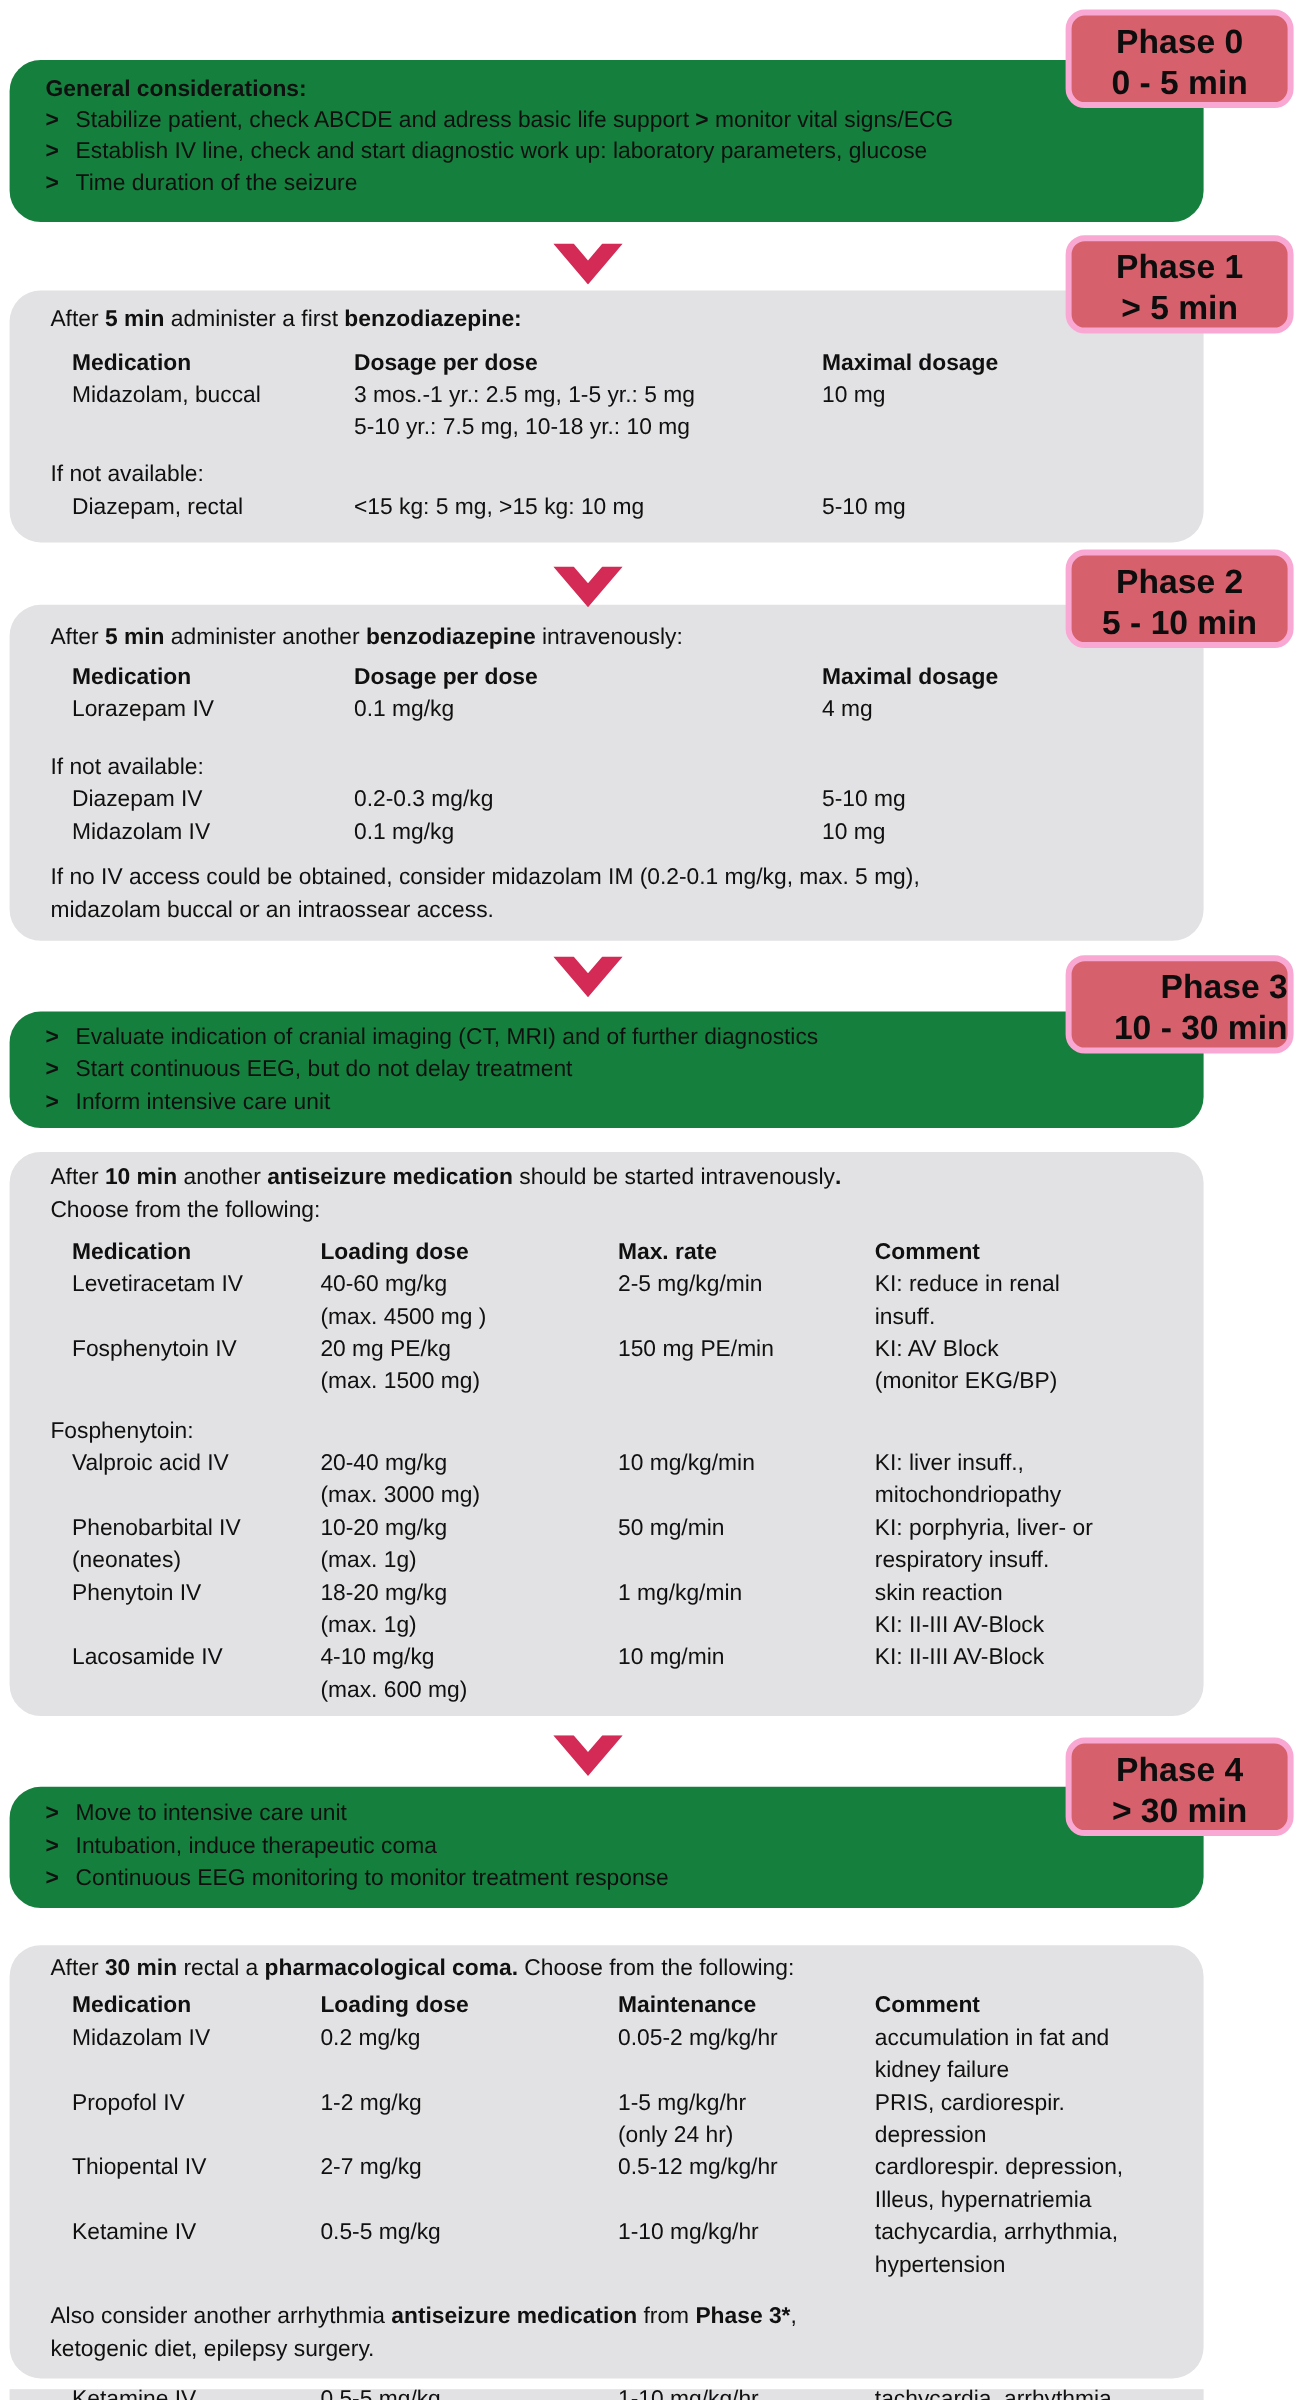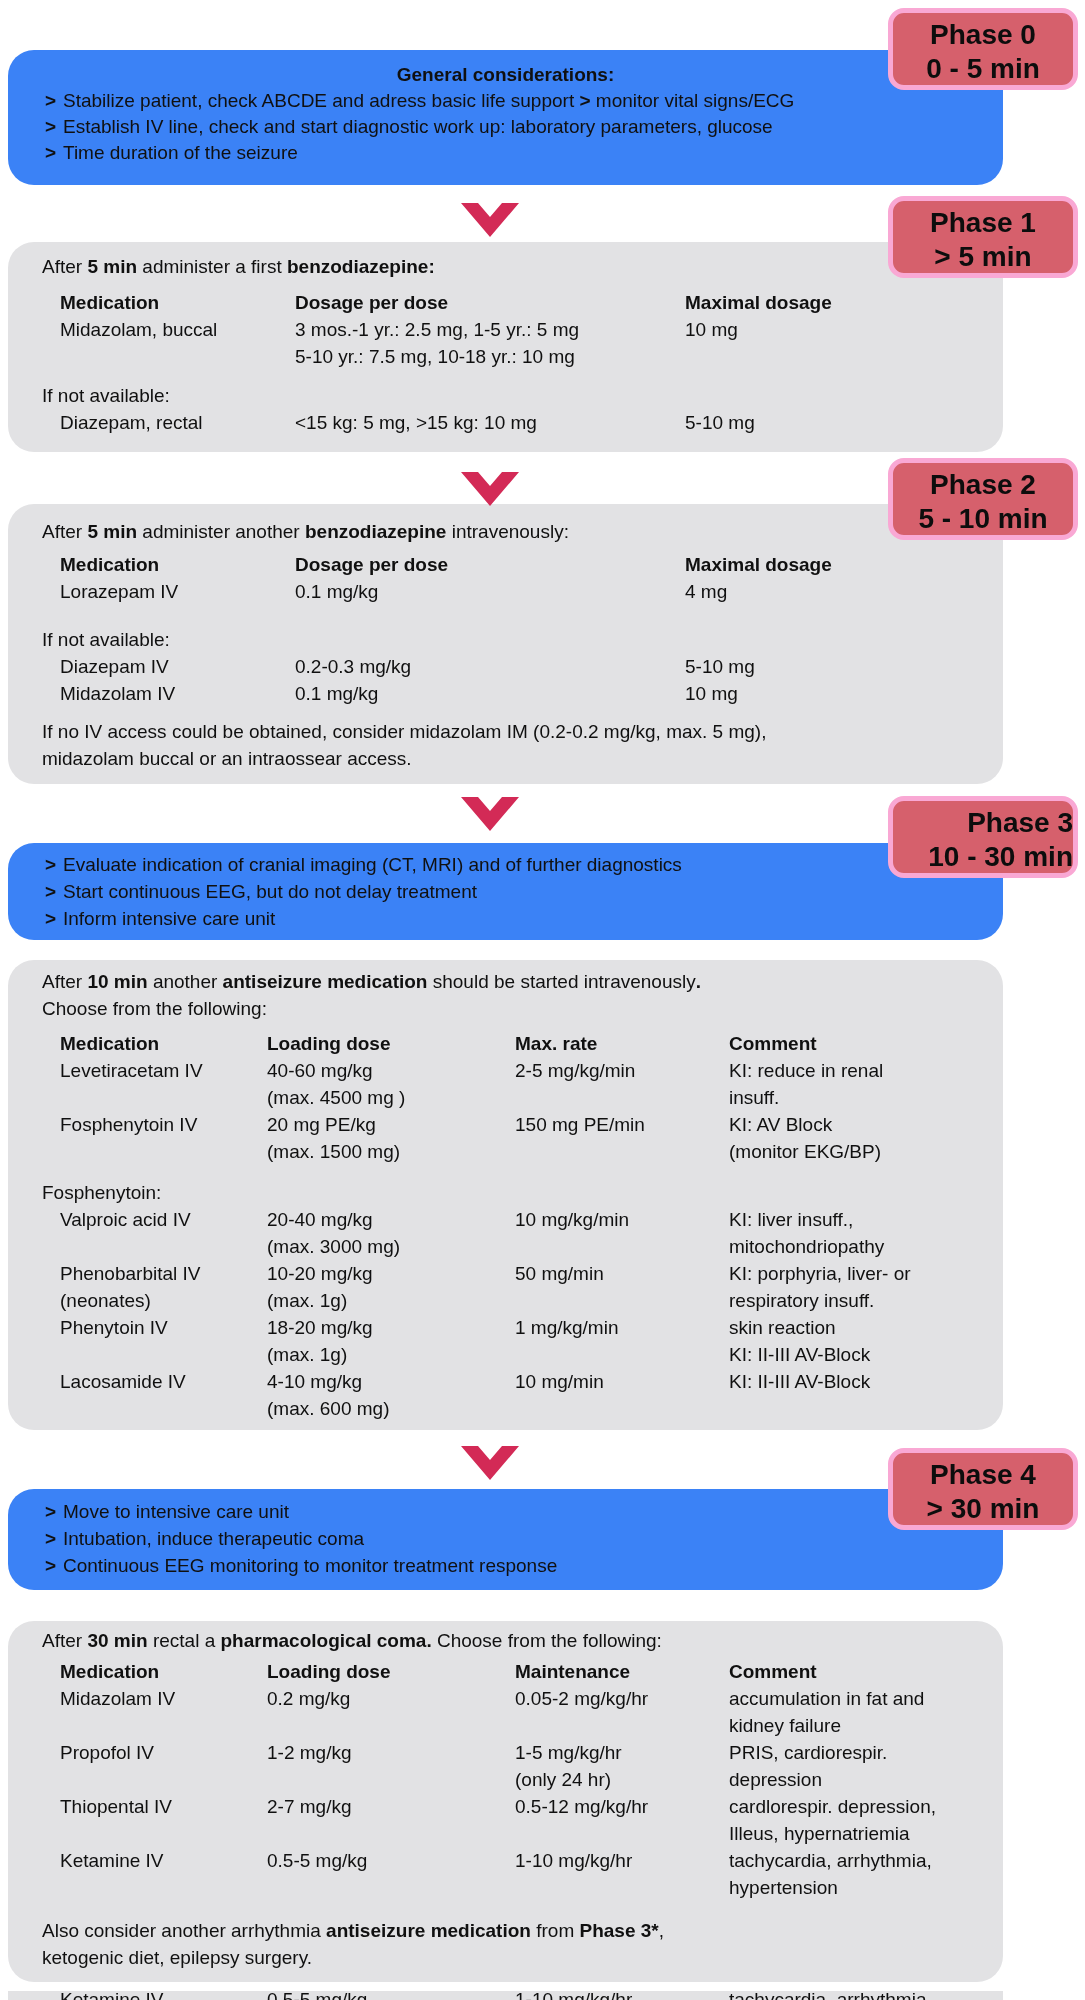--- a/index.html
+++ b/index.html
@@ -2,21 +2,21 @@
 <html><head>
 <meta charset="utf-8">
 <style>
   html,body{margin:0;padding:0;background:#fff;}
   #canvas{
     position:relative;width:1085px;height:2000px;background:#ffffff;
     font-family:"Liberation Sans","DejaVu Sans",sans-serif;
     color:#101010;font-size:19px;line-height:27px;overflow:hidden;
   }
   .box{position:absolute;left:8px;width:995px;border-radius:26px;box-sizing:border-box;z-index:1;}
-  .pink{background:#3b82f6;text-align:center;}
+  .pink{background:#15803d;}
   .gray{background:#e2e2e4;}
   .badge{
     position:absolute;left:888px;width:190px;height:82px;z-index:5;
     background:#d6606c;border:5px solid #f9a8d4;border-radius:16px;
     text-align:center;font-weight:bold;font-size:28px;line-height:34px;
     padding-top:5px;box-sizing:border-box;color:#0d0d0d;
   }
   .chev{position:absolute;left:461px;z-index:2;}
   .btitle{font-weight:bold;}
   .bullet{display:flex;}
@@ -149,21 +149,21 @@
           <span class="tcell">Diazepam IV</span>
           <span class="tcell">0.2-0.3 mg/kg</span>
           <span class="tcell">5-10 mg</span>
         </div>
         <div class="trow t3cols">
           <span class="tcell">Midazolam IV</span>
           <span class="tcell">0.1 mg/kg</span>
           <span class="tcell">10 mg</span>
         </div>
       </div>
-    <div class="note">If no IV access could be obtained, consider midazolam IM (0.2-0.2 mg/kg, max. 5 mg),
+    <div class="note">If no IV access could be obtained, consider midazolam IM (0.2-0.1 mg/kg, max. 5 mg),
 midazolam buccal or an intraossear access.</div>
   </div>
 
   <div class="box pink" id="pink2">
     <div class="bullet">
       <span class="mk">&gt;</span>
       <span><span>Evaluate indication of cranial imaging (CT, MRI) and of further diagnostics</span></span>
     </div>
     <div class="bullet">
       <span class="mk">&gt;</span>

